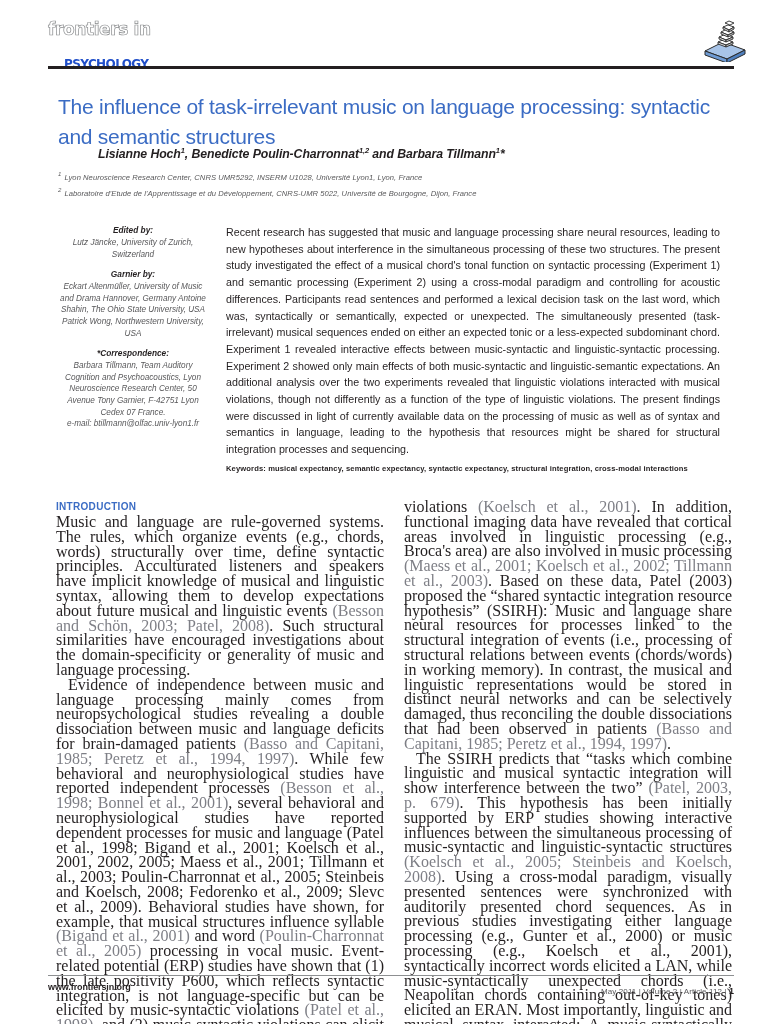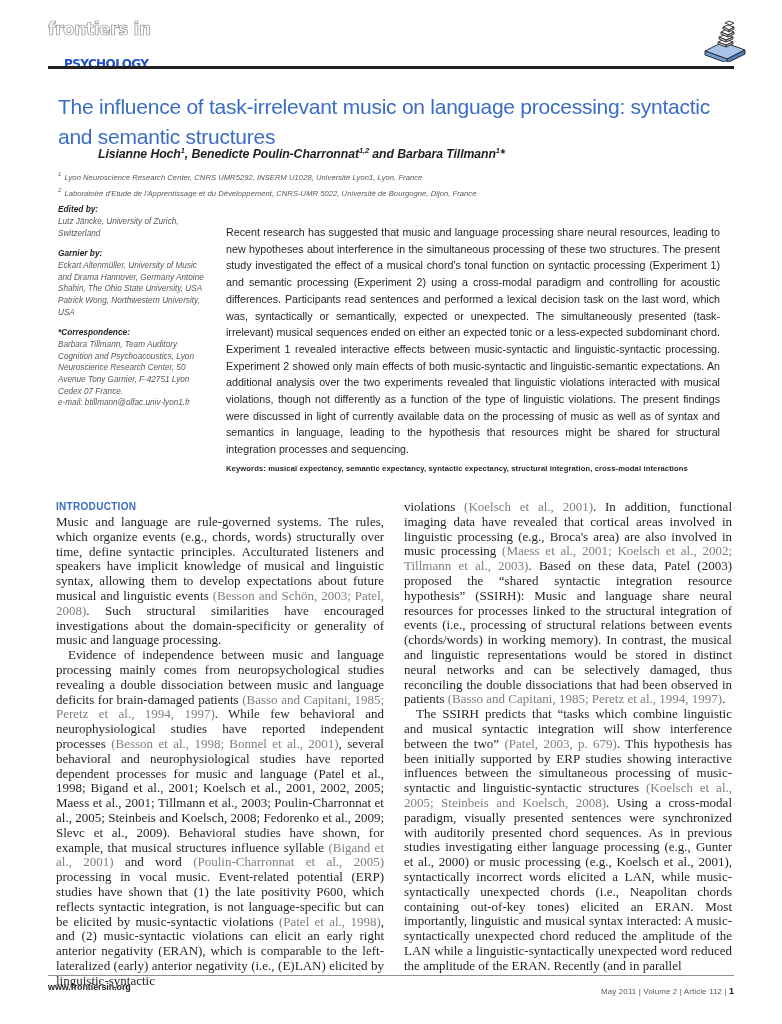--- a/index.html
+++ b/index.html
@@ -140,22 +140,23 @@
   .affil .num {
     font-size: 6px;
     vertical-align: super;
     padding-right: 3px;
   }
 
   
   #sidebar {
     position: absolute;
     left: 58px;
-    top: 204px;
+    top: 225px;
     width: 150px;
+    text-align: center;
   }
   .sb-head {
     font-family: "Liberation Sans", sans-serif;
     font-style: italic;
     font-weight: bold;
     font-size: 8.3px;
     color: #231f20;
     margin-top: 9px;
     margin-bottom: 1px;
     line-height: 11px;
@@ -215,21 +216,21 @@
     font-family: "Liberation Sans", sans-serif;
     font-weight: bold;
     font-size: 10px;
     letter-spacing: 0.3px;
     color: #3b6cc4;
     margin: 0 0 2px 0;
     line-height: 13px;
   }
   .para {
     font-family: "Liberation Serif", serif;
-    font-size: 13px;
+    font-size: 16px;
     line-height: 14.8px;
     color: #231f20;
     text-align: justify;
     margin: 0;
     text-indent: 0;
   }
   .para + .para { text-indent: 12px; }
   .cite { color: #7e7f86; }
 
   

